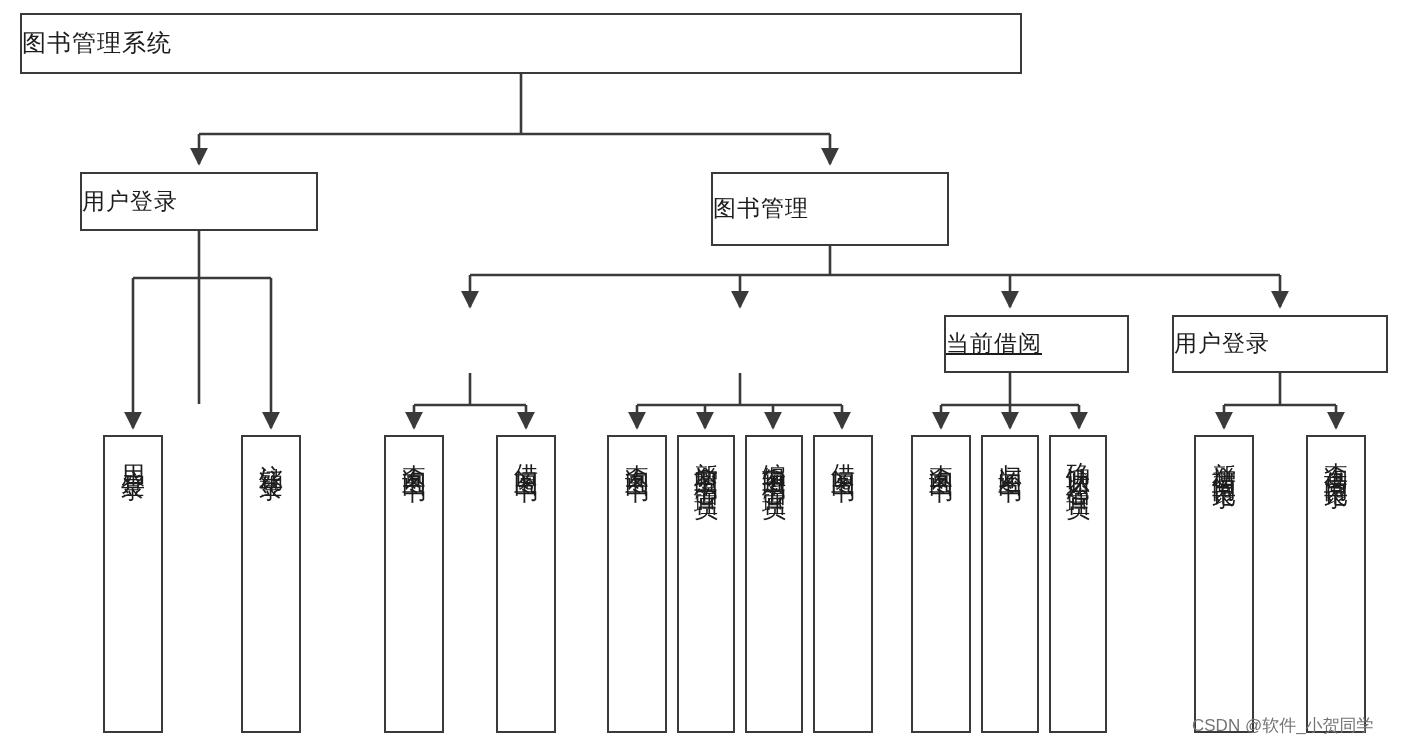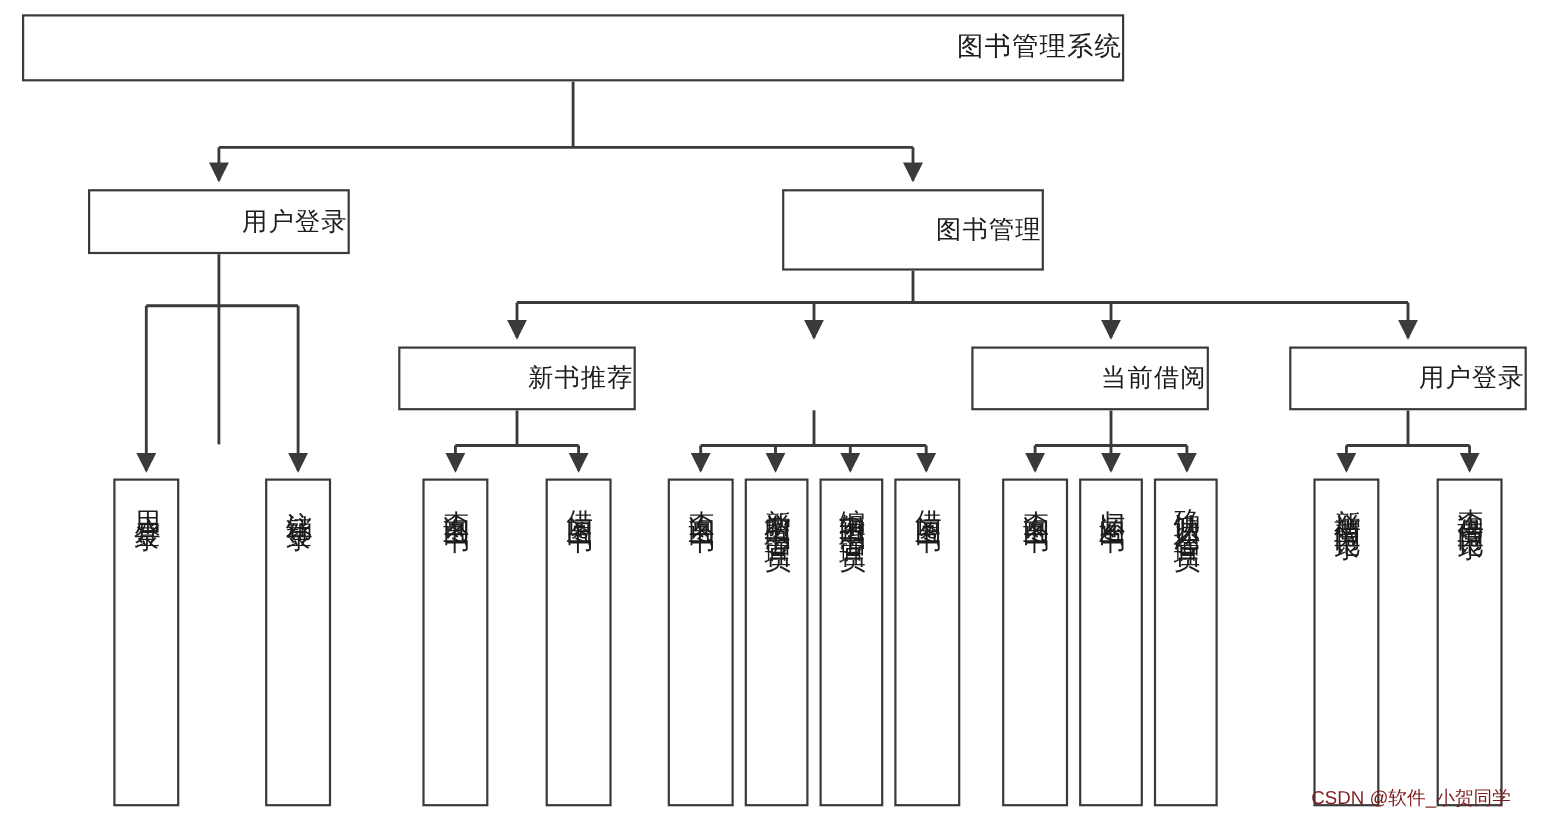--- a/index.html
+++ b/index.html
@@ -27,21 +27,21 @@
     pointer-events: none;
   }
   .node {
     position: absolute;
     box-sizing: border-box;
     border: 2.5px solid #3a3a3a;
     background: #ffffff;
     color: #1c1c1c;
     display: flex;
     align-items: center;
-    justify-content: flex-end;
+    justify-content: flex-start;
     z-index: 2;
   }
   .node-label {
     display: block;
     text-align: center;
     line-height: 1.18;
     white-space: nowrap;
   }
   
   .h-node .node-label {
@@ -65,21 +65,21 @@
     padding-top: 8px;
   }
   .v-node.tall-text {
     padding-top: 6px;
   }
   .watermark {
     position: absolute;
     left: 1192px;
     top: 714px;
     font-size: 17px;
-    color: #7f1d1d;
+    color: #737373;
     white-space: nowrap;
     z-index: 3;
     font-family: "Liberation Sans", "DejaVu Sans", sans-serif;
   }
 </style>
 </head>
 <body>
 
 <div id="canvas">
 
@@ -139,26 +139,23 @@
   </div>
 
   <div class="node h-node" style="left:80px; top:172px; width:238px; height:59px;">
     <span class="node-label">用户登录</span>
   </div>
 
   <div class="node h-node" style="left:711px; top:172px; width:238px; height:74px;">
     <span class="node-label">图书管理</span>
   </div>
 
-  <div class="node h-node" style="left:362px; top:315px; width:216px; height:58px;">
-    <span class="node-label">新书推荐</span>
-  </div>
-
-
-  <div class="node h-node" style="left:883px; top:315px; width:216px; height:58px;">
+
+
+  <div class="node h-node" style="left:944px; top:315px; width:185px; height:58px;text-decoration:underline;">
     <span class="node-label">当前借阅</span>
   </div>
 
   <div class="node h-node" style="left:1172px; top:315px; width:216px; height:58px;">
     <span class="node-label">用户登录</span>
   </div>
 
   <div class="node v-node" style="left:103px; top:435px; width:60px; height:298px;">
     <span class="node-label">用户登录</span>
   </div>

